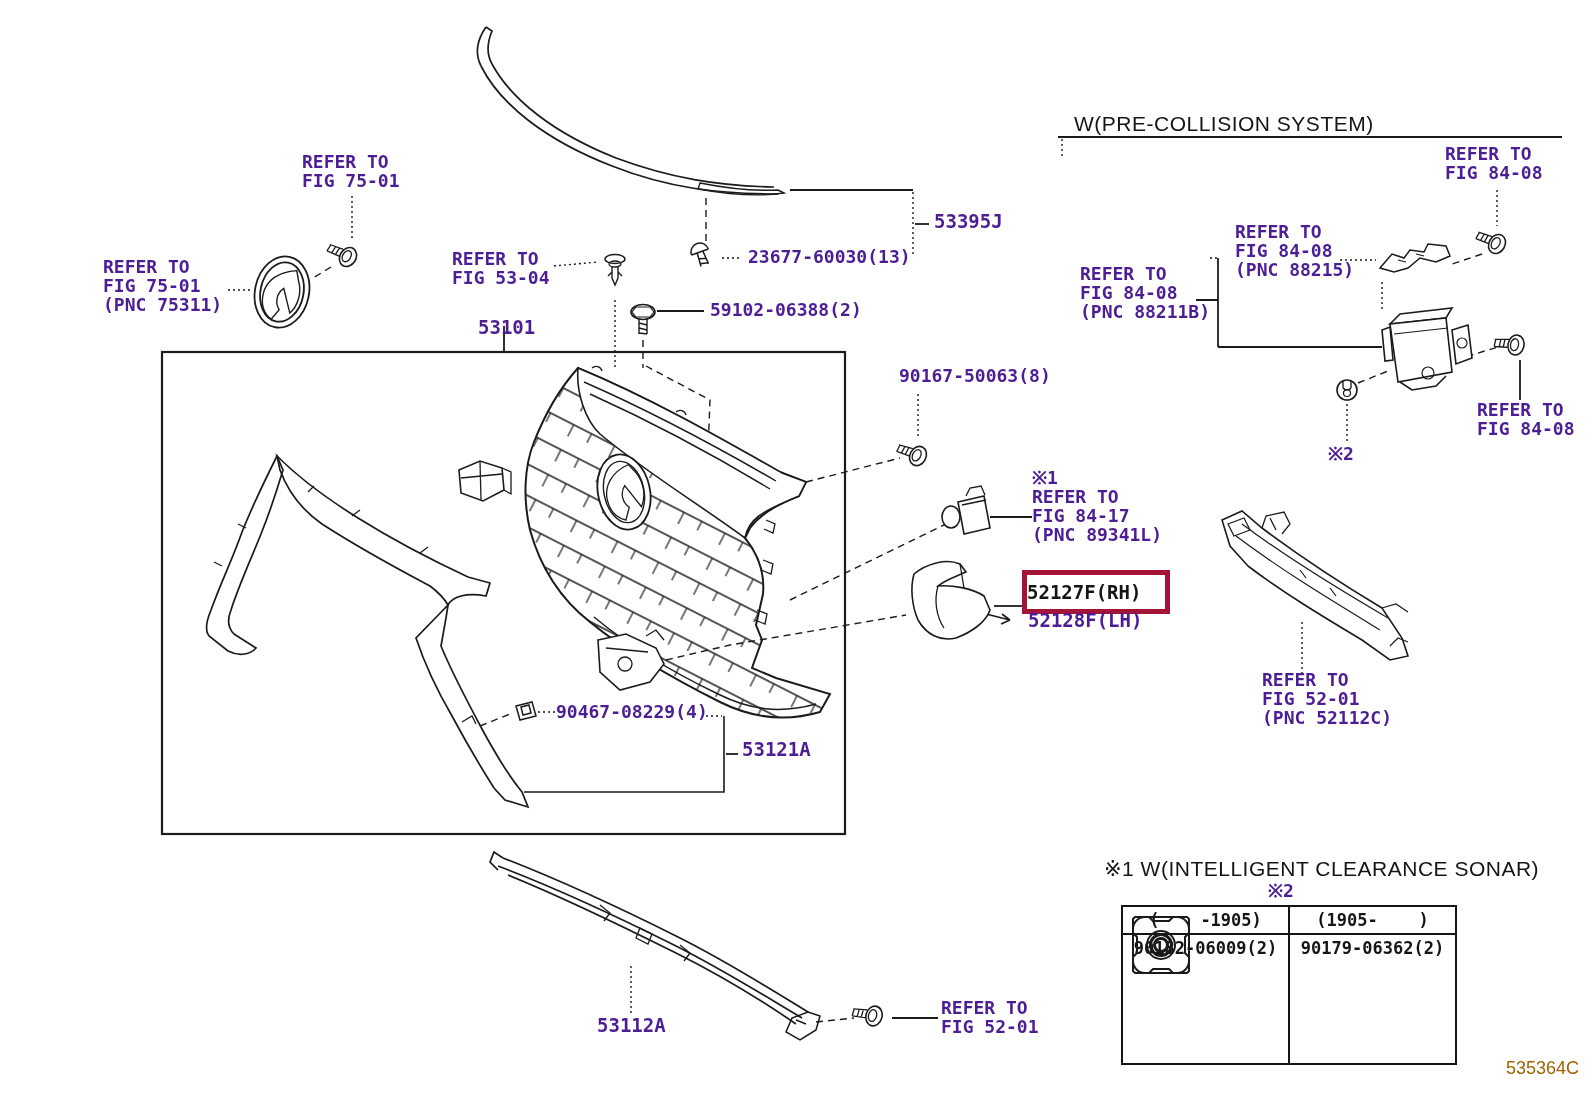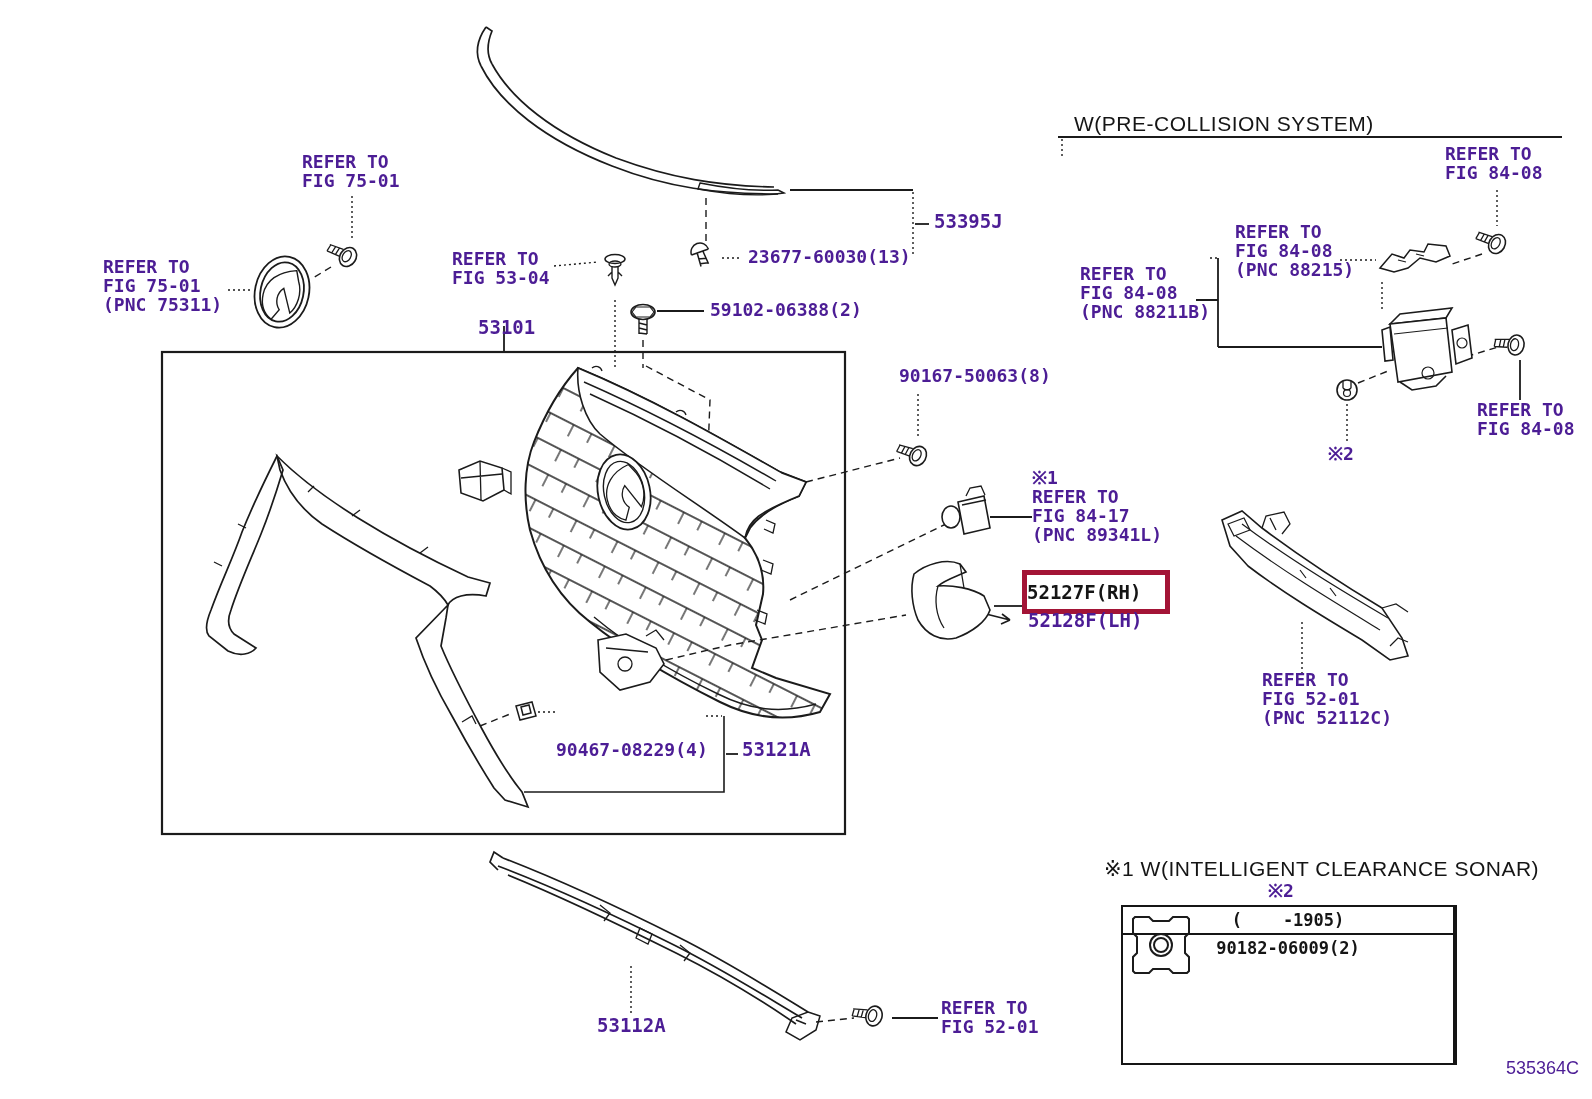--- a/index.html
+++ b/index.html
@@ -18,21 +18,21 @@
   .ptable{position:absolute;left:1121px;top:905px;width:332px;height:156px;
           border:2px solid #151515;display:flex;}
   .pcol{flex:1;display:flex;flex-direction:column;}
   .pcol:first-child{border-right:2px solid #151515;}
   .pth{height:26px;border-bottom:2px solid #151515;display:flex;align-items:center;
        justify-content:center;font-weight:bold;font-size:17px;white-space:pre;}
   .ptv{height:26px;display:flex;align-items:center;justify-content:center;
        font-weight:bold;font-size:17px;}
   .ptg{flex:1;display:flex;align-items:center;justify-content:center;}
   .code{position:absolute;left:1506px;top:1058px;font-family:"Liberation Sans",sans-serif;
-        font-size:18px;color:#4c1d95;}
+        font-size:18px;color:#a16207;}
 </style>
 </head>
 <body>
 
 <div id="stage">
 
 <svg width="1592" height="1099" viewBox="0 0 1592 1099">
   <defs>
     <pattern id="mesh" width="46" height="28" patternUnits="userSpaceOnUse" patternTransform="rotate(27)">
       <path d="M0,6 H46" fill="none" stroke="#1b1b1b" stroke-width="1.4"></path>
@@ -255,21 +255,21 @@
 (PNC 89341L)</div>
 
 <div class="hl">
   <span>52127F(RH)</span>
 </div>
 <div class="lbl big" style="left:1028px;top:611px;">52128F(LH)</div>
 
 <div class="lbl" style="left:1262px;top:670px;">REFER TO
 FIG 52-01
 (PNC 52112C)</div>
-<div class="lbl" style="left:556px;top:740px;">90467-08229(4)</div>
+<div class="lbl" style="left:556px;top:702px;">90467-08229(4)</div>
 <div class="lbl big" style="left:742px;top:740px;">53121A</div>
 <div class="lbl big" style="left:597px;top:1016px;">53112A</div>
 <div class="lbl" style="left:941px;top:998px;">REFER TO
 FIG 52-01</div>
 
 <div class="sans" style="position:absolute;left:1104px;top:857px;">※1 W(INTELLIGENT CLEARANCE SONAR)</div>
 <div class="lbl" style="left:1268px;top:881px;">※2</div>
 
 <div class="ptable">
   <div class="pcol">
@@ -278,17 +278,31 @@
     <div class="ptg">
       <span>
         <svg width="76" height="76" viewBox="0 0 76 76" fill="none" stroke="#1b1b1b" stroke-width="2">
           <path d="M12,10 L26,10 L30,14 L46,14 L50,10 L64,10 L66,12 L66,26 L62,30 L62,46 L66,50 L66,64 L64,66 L50,66 L46,62 L30,62 L26,66 L12,66 L10,64 L10,50 L14,46 L14,30 L10,26 L10,12 Z"></path>
           <circle cx="38" cy="38" r="11"></circle>
           <circle cx="38" cy="38" r="7"></circle>
         </svg>
       </span>
     </div>
   </div>
+  <div class="pcol">
+    <div class="pth">(1905-    )</div>
+    <div class="ptv">90179-06362(2)</div>
+    <div class="ptg">
+      <span>
+        <svg width="76" height="76" viewBox="0 0 76 76" fill="none" stroke="#1b1b1b" stroke-width="2">
+          <rect x="10" y="10" width="56" height="56" rx="12"></rect>
+          <circle cx="38" cy="38" r="14"></circle>
+          <circle cx="38" cy="38" r="10"></circle>
+          <circle cx="38" cy="38" r="6"></circle>
+        </svg>
+      </span>
+    </div>
+  </div>
 </div>
 
 <div class="code">535364C</div>
 
 </div>
 
 </body></html>

